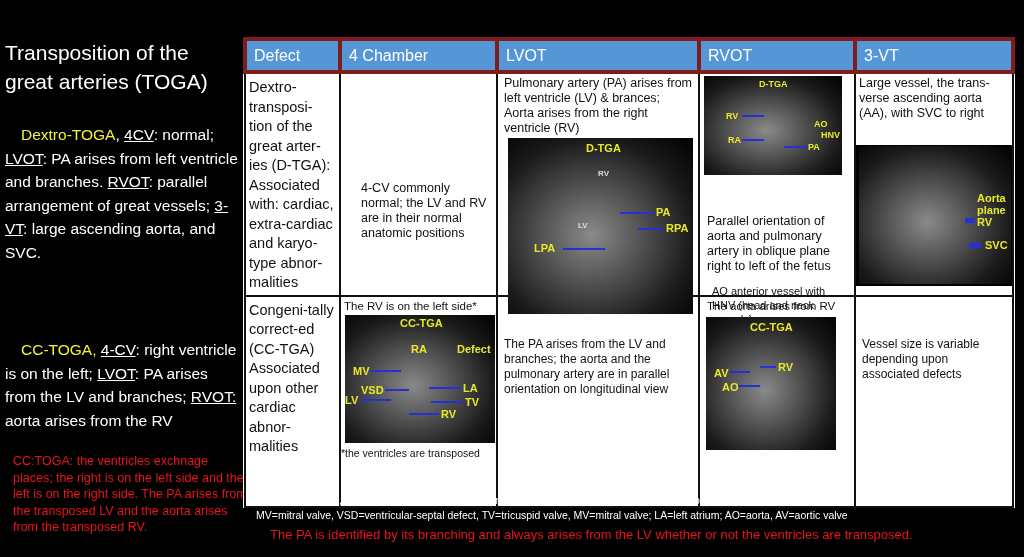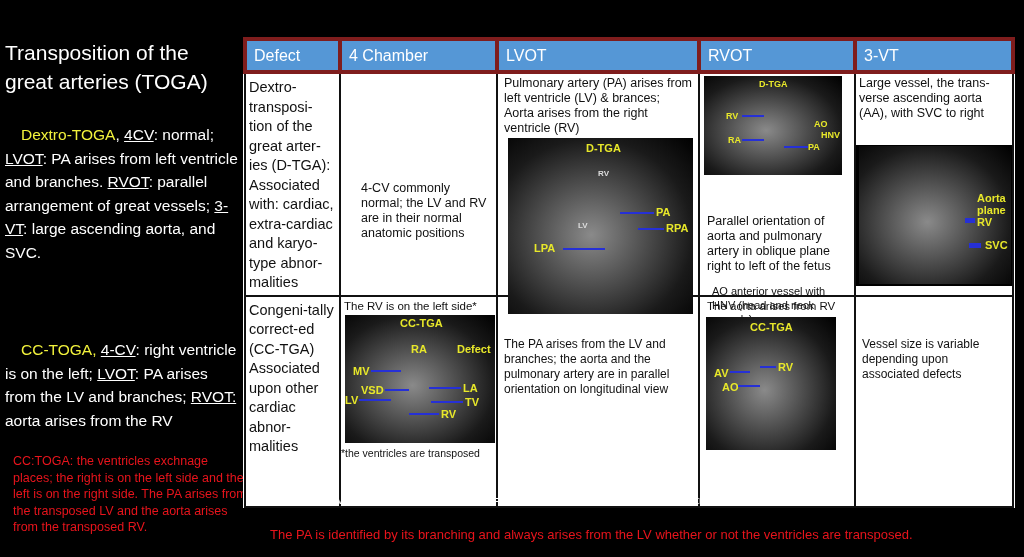--- a/index.html
+++ b/index.html
@@ -148,15 +148,16 @@
       </div>
     </td>
     <td>
       <div class="ctext" style="top:40px;left:6px;right:4px;font-size:12px;">Vessel size is variable depending upon associated defects</div>
     </td>
   </tr>
 </tbody>
   </table>
 
 <div class="notes">
+  <div>RV=right ventricle, LV=left ventricle, LPA=left pulmonary, RPA=right pulmonary artery, SVC=superior vena cava, RA=right atrium,</div>
   <div>MV=mitral valve, VSD=ventricular-septal defect, TV=tricuspid valve, MV=mitral valve; LA=left atrium; AO=aorta, AV=aortic valve</div>
 </div>
 <div class="bottom-red">The PA is identified by its branching and always arises from the LV whether or not the ventricles are transposed.</div>
 
 </body></html>

